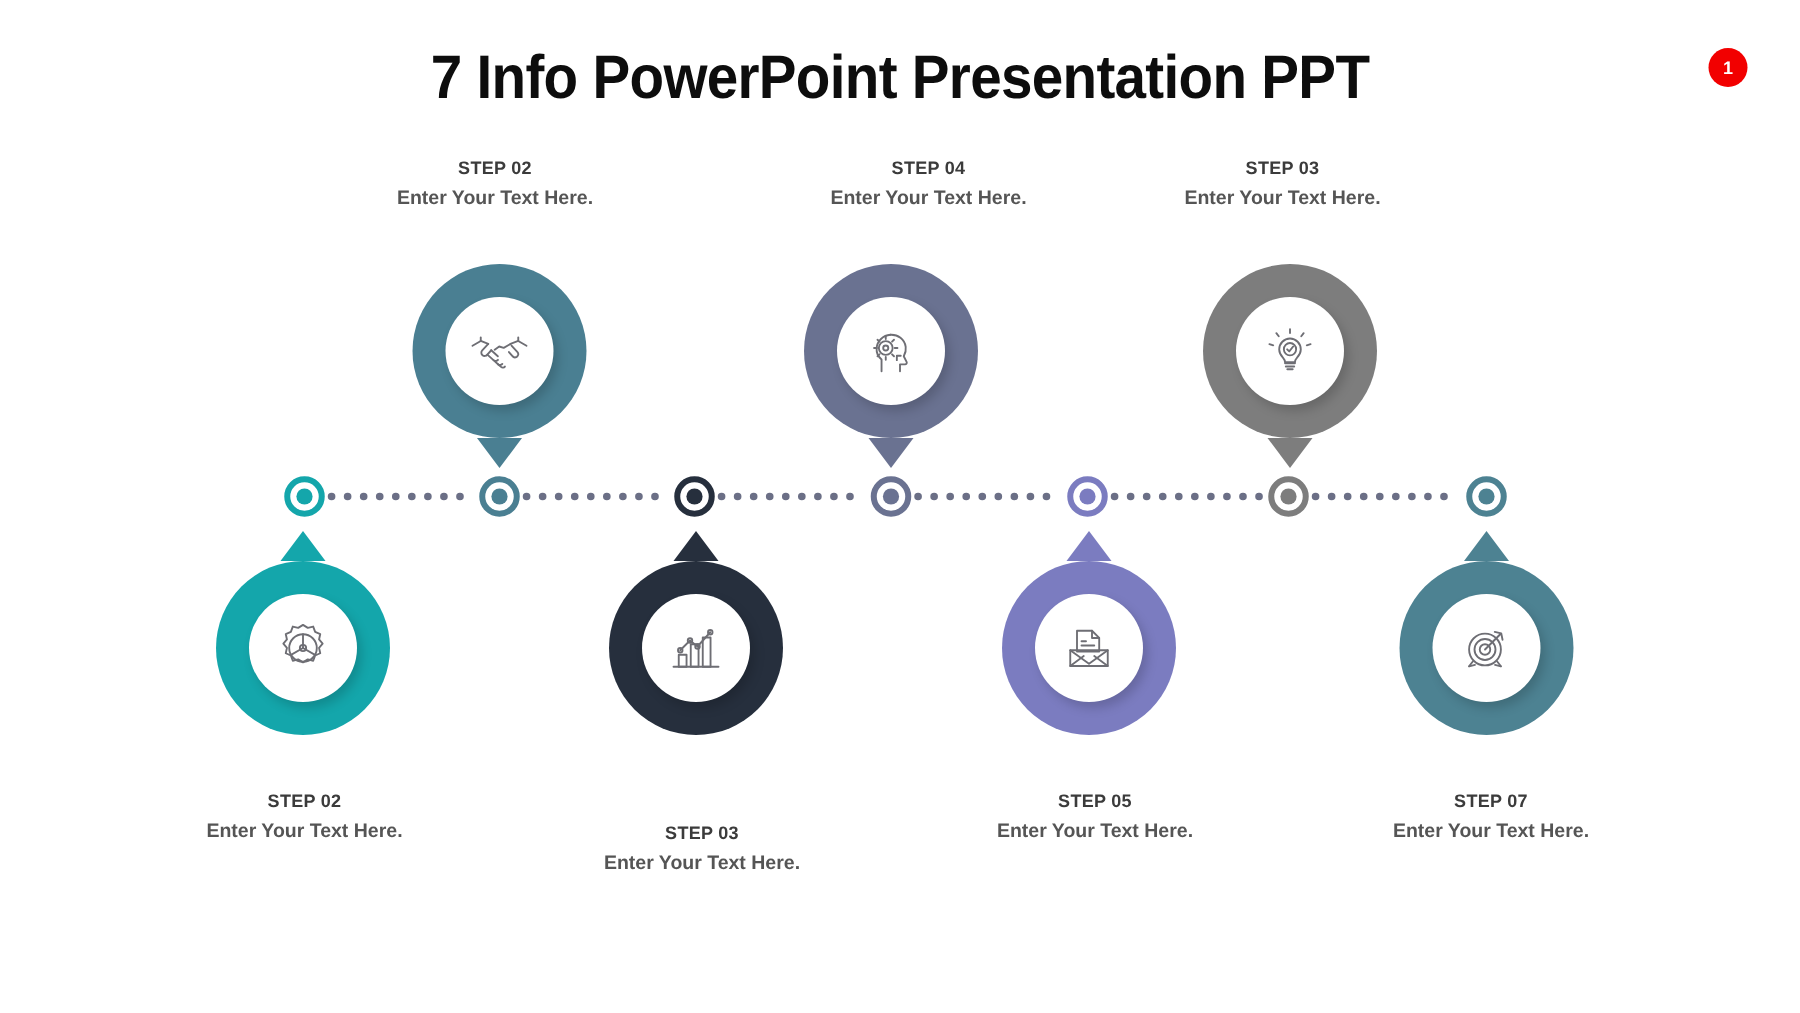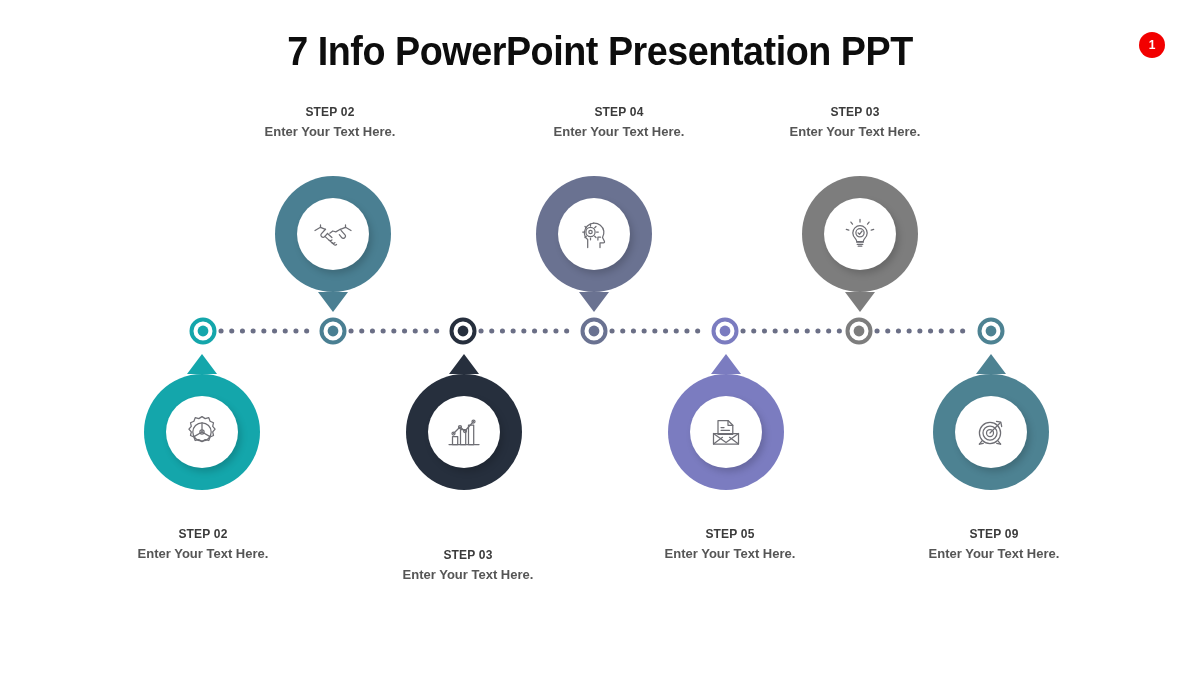--- a/index.html
+++ b/index.html
@@ -368,18 +368,18 @@
       </div>
       <div class="label" style="left: 610px; top: 527px;">
         <div class="step-title">STEP 05</div>
        <div class="step-desc">Enter Your Text Here.</div>
       </div>
       <div class="label" style="left: 735px; top: 105px;">
         <div class="step-title">STEP 03</div>
        <div class="step-desc">Enter Your Text Here.</div>
       </div>
       <div class="label" style="left: 874px; top: 527px;">
-        <div class="step-title">STEP 09</div>
+        <div class="step-title">STEP 07</div>
        <div class="step-desc">Enter Your Text Here.</div>
       </div>
     </div>
 
 </div>
 
 </body></html>

